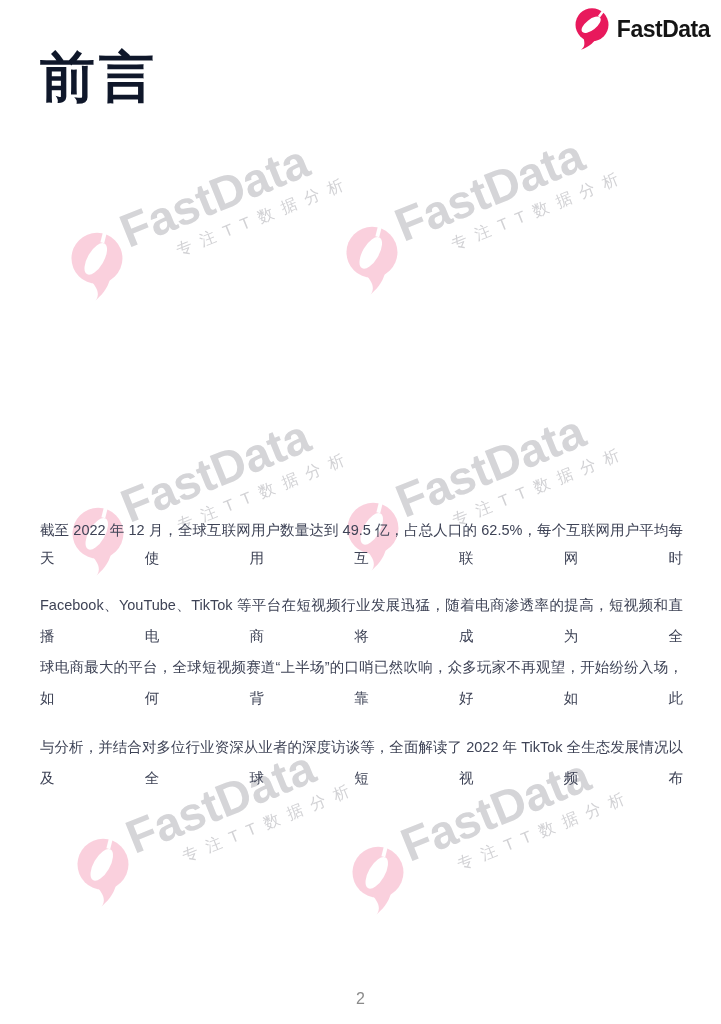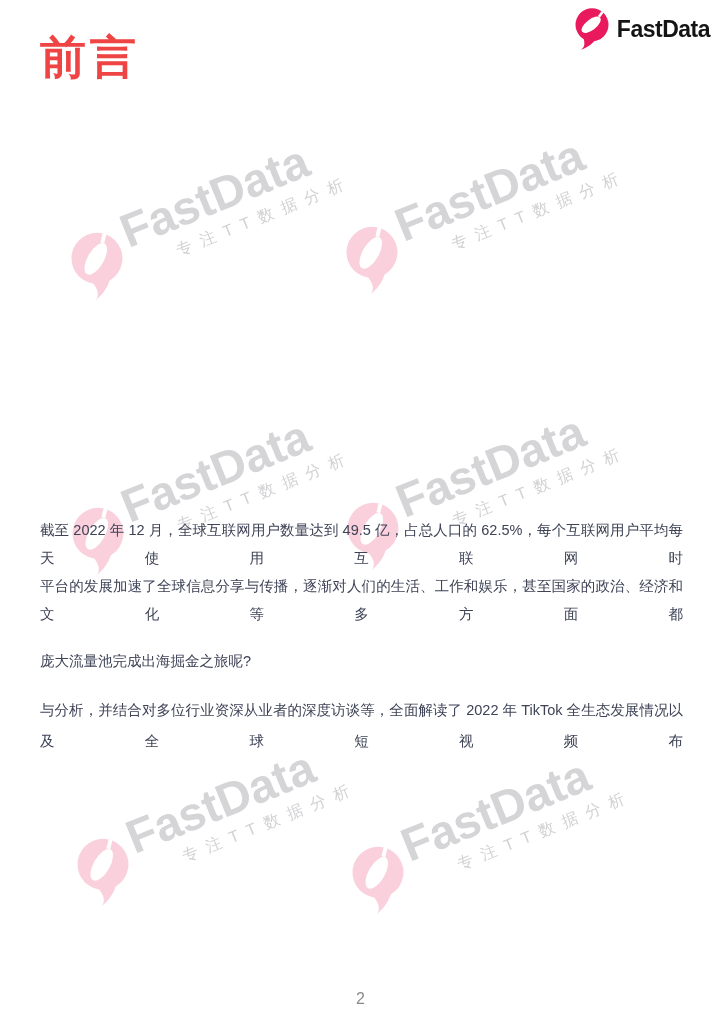--- a/index.html
+++ b/index.html
@@ -8,22 +8,22 @@
     overflow:hidden; font-family:"Liberation Sans","DejaVu Sans",sans-serif;
   }
 
   
   .header-logo { position:absolute; top:7px; right:11px; display:flex; align-items:center; gap:5px; }
   .logo-icon { width:40px; height:44px; display:block; }
   .logo-text { font-size:23px; font-weight:bold; color:#141414; letter-spacing:-0.5px; }
 
   
   .page-title {
-    position:absolute; left:40px; top:30px; margin:0;
-    font-size:46px; font-weight:800; color:#ef4444; letter-spacing:4px; line-height:1.2;
+    position:absolute; left:40px; top:44px; margin:0;
+    font-size:55px; font-weight:800; color:#0f172a; letter-spacing:4px; line-height:1.2;
   }
 
   
   .watermark-layer { position:absolute; inset:0; pointer-events:none; }
   .watermark {
     position:absolute; display:flex; align-items:flex-end;
     transform:translate(-50%,-50%) rotate(-22deg); white-space:nowrap;
   }
   .wm-icon { width:62px; height:68px; opacity:0.20; margin:0 2px -6px 0; flex:none; }
   .wm-texts { display:flex; flex-direction:column; }
@@ -131,24 +131,24 @@
     <div class="wm-texts">
       <div class="wm-name">FastData</div>
       <div class="wm-sub">专注TT数据分析</div>
     </div>
   </div>
     </div>
 
   <div class="body-text">
       <div class="paragraph">
         <div class="line">截至 2022 年 12 月，全球互联网用户数量达到 49.5 亿，占总人口的 62.5%，每个互联网用户平均每天使用互联网时</div>
-        <div class="line">平台的发展加速了全球信息分享与传播，逐渐对人们的生活、工作和娱乐，甚至国家的政治、经济和文化等多方面都</div>
       </div>
       <div class="paragraph">
-        <div class="line last">庞大流量池完成出海掘金之旅呢?</div>
+        <div class="line">Facebook、YouTube、TikTok 等平台在短视频行业发展迅猛，随着电商渗透率的提高，短视频和直播电商将成为全</div>
+        <div class="line">球电商最大的平台，全球短视频赛道“上半场”的口哨已然吹响，众多玩家不再观望，开始纷纷入场，如何背靠好如此</div>
       </div>
       <div class="paragraph">
         <div class="line">与分析，并结合对多位行业资深从业者的深度访谈等，全面解读了 2022 年 TikTok 全生态发展情况以及全球短视频布</div>
       </div>
     </div>
 
   <div class="page-number">2</div>
 
 </div>
 

